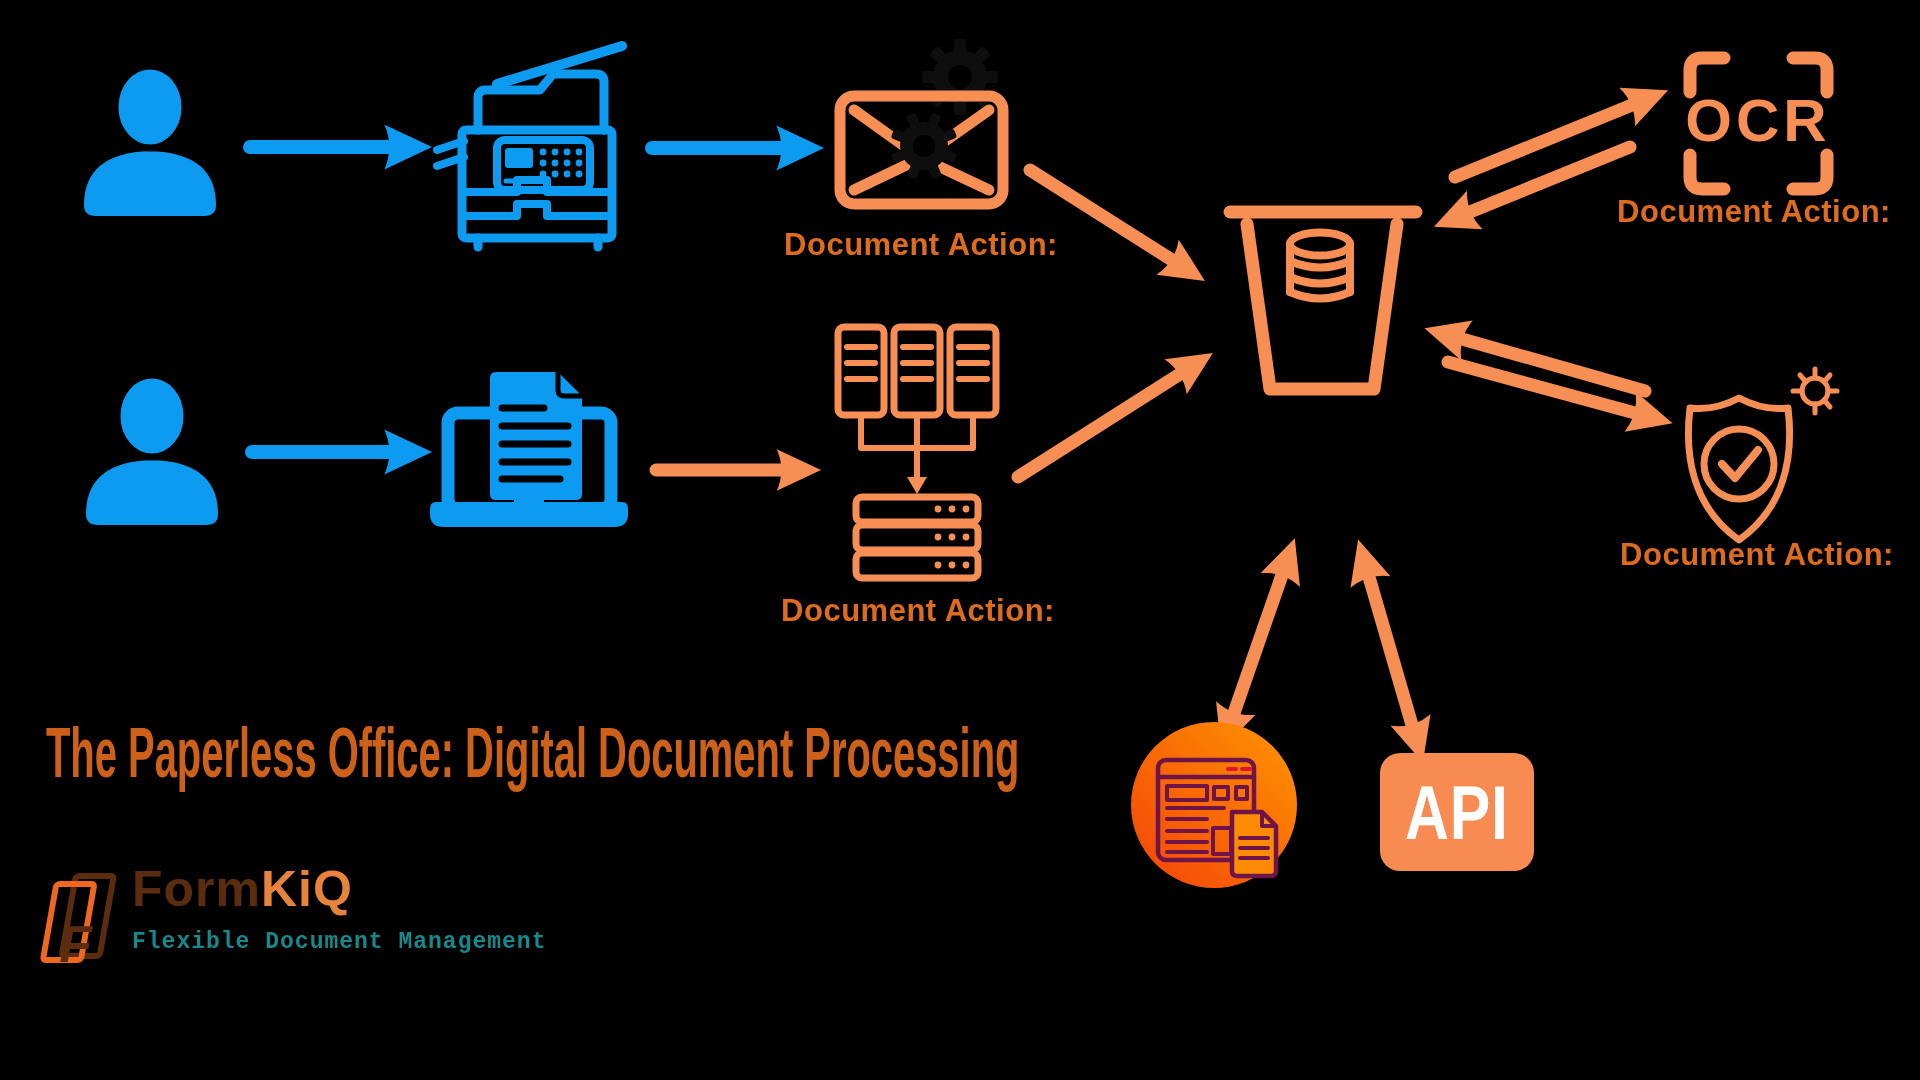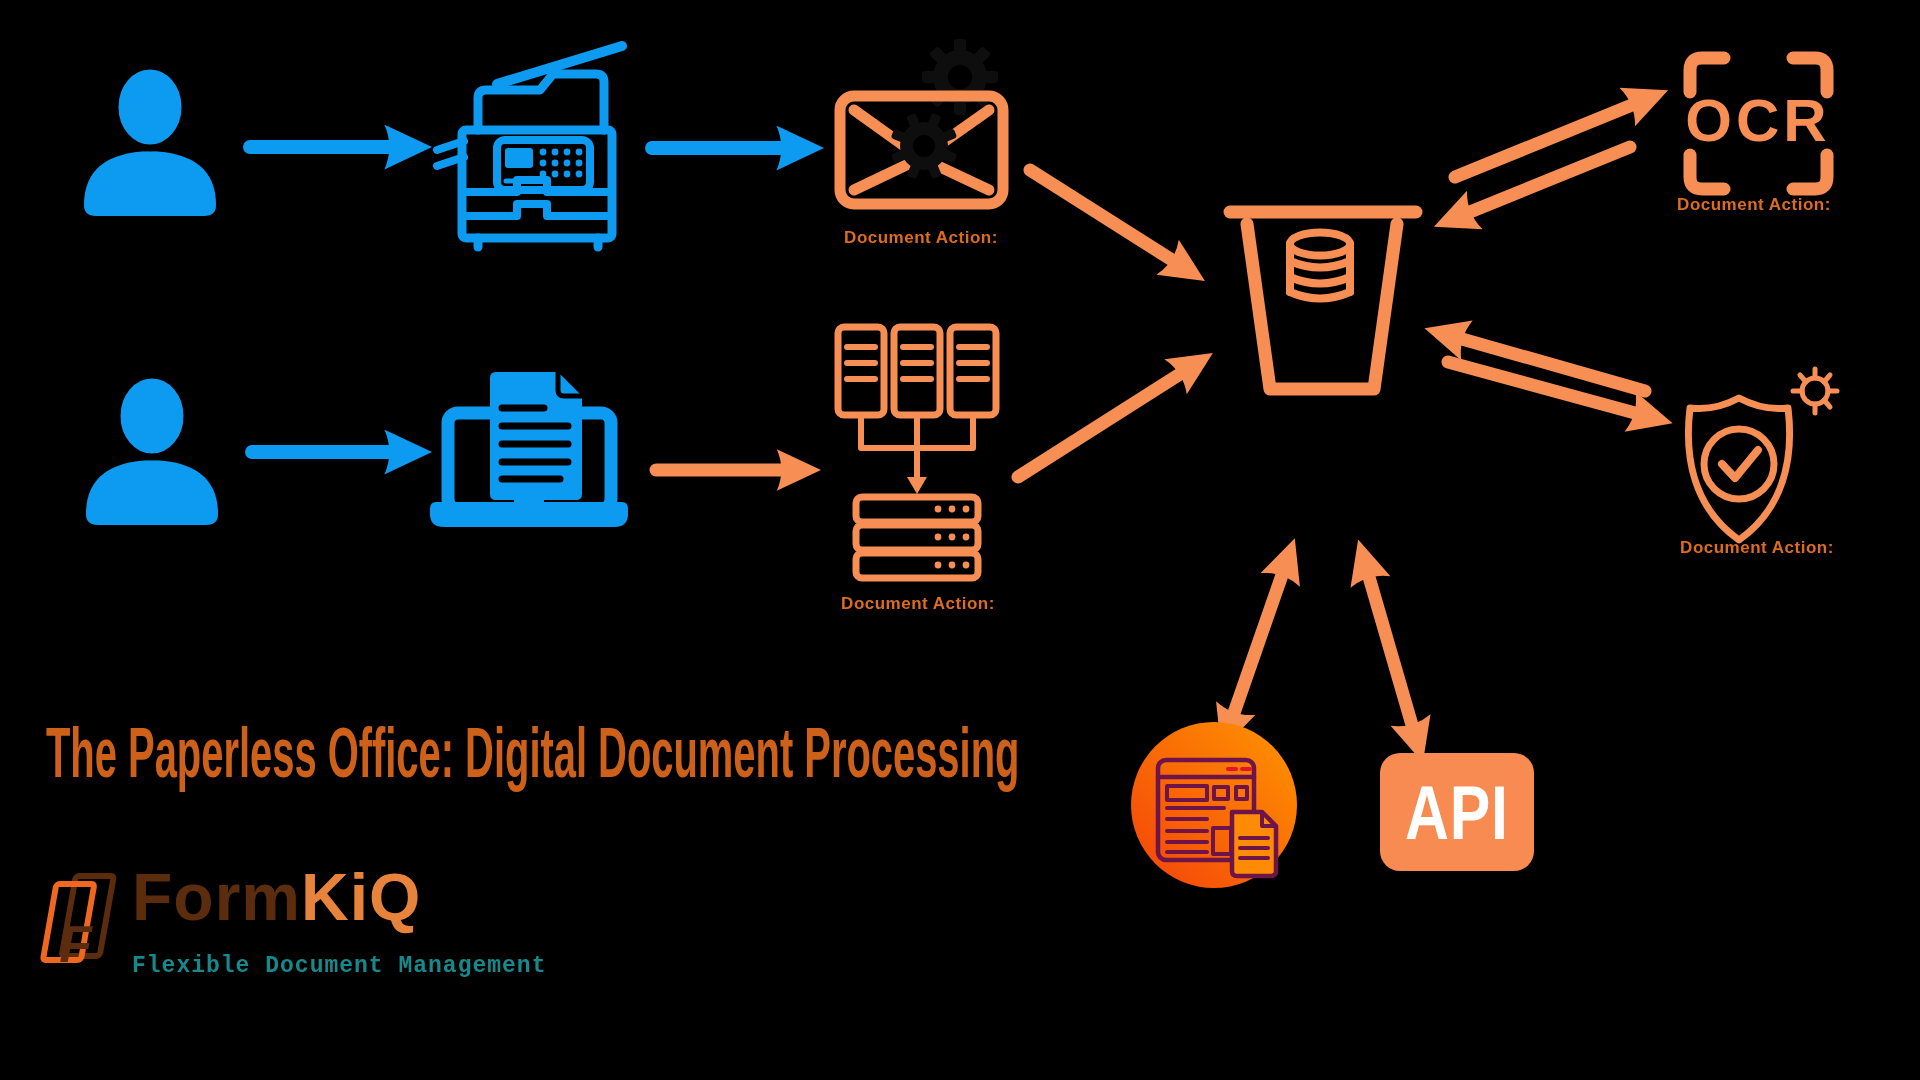--- a/index.html
+++ b/index.html
@@ -12,27 +12,27 @@
   .st-b{stroke:var(--blue,#0D9BF2);fill:none;stroke-linecap:round;stroke-linejoin:round;}
   .fl-b{fill:var(--blue,#0D9BF2);}
   .fl-o{fill:var(--orange,#F78E54);}
   .fl-gear{fill:var(--gear_dark,#0E0E0E);}
   .st-page{stroke:var(--page_icon_stroke,#6E1448);fill:none;stroke-linecap:round;stroke-linejoin:round;}
   .st-accent{stroke:var(--page_icon_accent,#E0142F);fill:none;stroke-linecap:round;}
   #ah-o path{fill:var(--orange,#F78E54);}
   #ah-b path{fill:var(--blue,#0D9BF2);}
 
   .txt{position:absolute;line-height:1;white-space:nowrap;}
-  .doc-action{font-size:17px;font-weight:600;color:var(--label_text,#DE6C1E);transform:translateX(-50%);letter-spacing:.5px;}
+  .doc-action{font-size:31px;font-weight:600;color:var(--label_text,#DE6C1E);transform:translateX(-50%);letter-spacing:.5px;}
   .ocr-word{font-size:60px;font-weight:700;color:var(--orange,#F78E54);letter-spacing:4px;transform:translateX(-50%);}
   .api-badge-box{position:absolute;display:flex;align-items:center;justify-content:center;}
   .api-word{font-size:76px;font-weight:700;color:var(--badge_text,#FFF);transform:scaleX(.8);letter-spacing:1px;}
   .main-title{font-size:70px;font-weight:700;color:var(--title_text,#CE6119);transform:scaleX(.57);
               transform-origin:0 0;letter-spacing:0;}
-  .brand-name{font-size:66px;font-weight:700;letter-spacing:1px;}
+  .brand-name{font-size:50px;font-weight:700;letter-spacing:1px;}
   .brand-name .p1{color:var(--brand_brown,#5B2D0E);}
   .brand-name .p2{color:var(--brand_orange,#E8833C);}
   .brand-tagline{font-family:"Liberation Mono",monospace;font-size:23px;font-weight:700;
                  color:var(--brand_teal,#15898C);letter-spacing:1px;}
 </style>
 </head>
 <body>
 
 <div class="stage">
 
@@ -280,15 +280,15 @@
 
   <div class="api-badge-box" style="left:1380px;top:753px;width:154px;height:118px;">
     <span class="api-word">API</span>
   </div>
 
   <div class="txt main-title" style="left:46px;top:718px;">The Paperless Office: Digital Document Processing</div>
 
   <div class="txt brand-name" style="left:132px;top:864px;">
     <span class="p1">Form</span><span class="p2">KiQ</span>
   </div>
-  <div class="txt brand-tagline" style="left:132px;top:931px;margin-top:24px;">Flexible Document Management</div>
+  <div class="txt brand-tagline" style="left:132px;top:931px;">Flexible Document Management</div>
 
 </div>
 
 </body></html>

